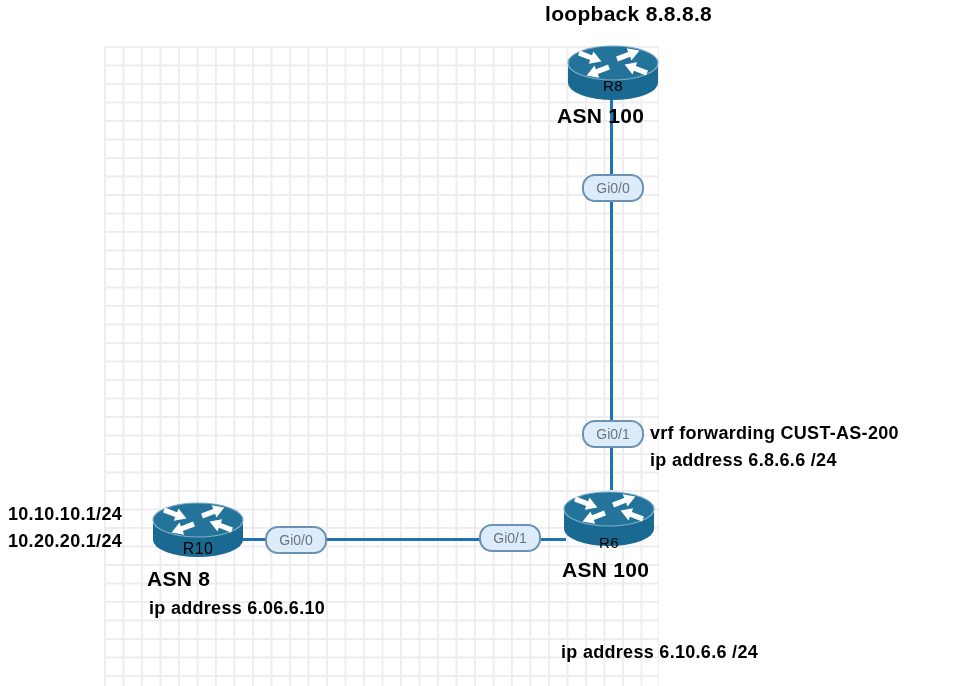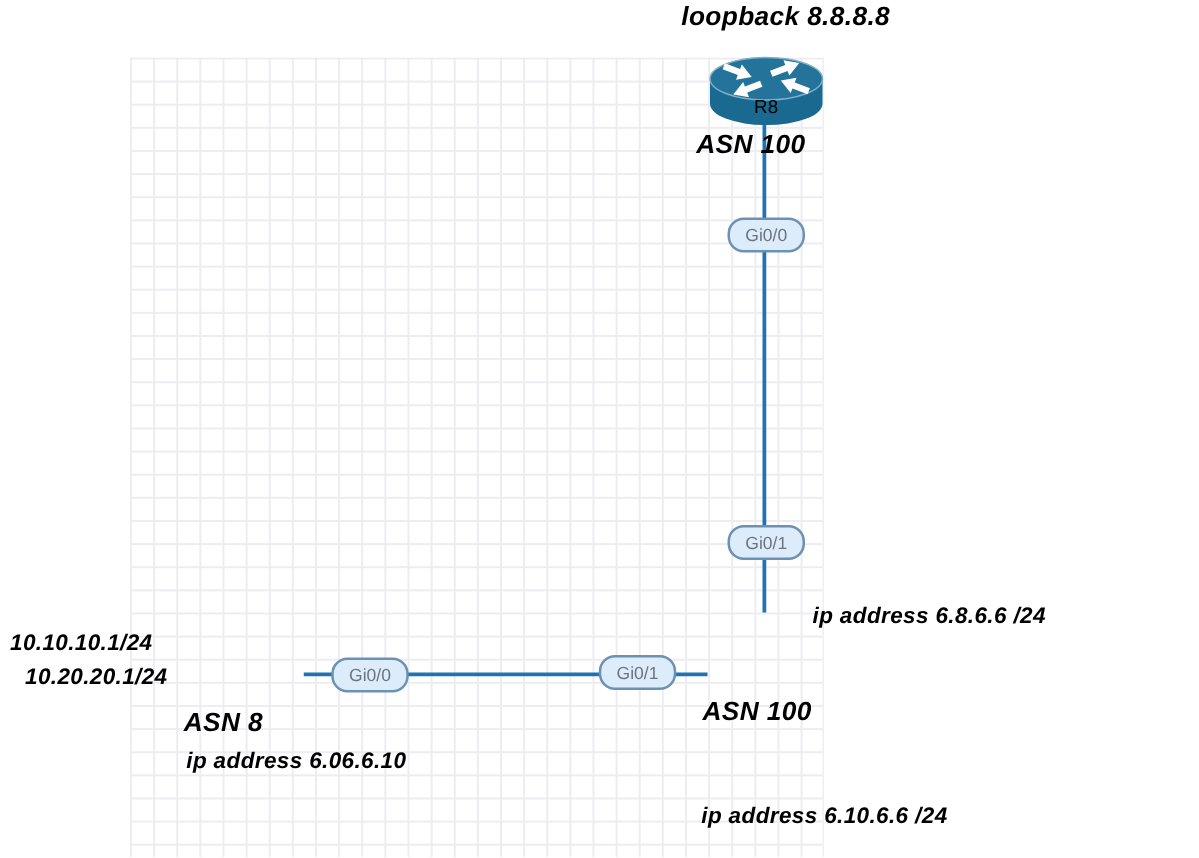--- a/index.html
+++ b/index.html
@@ -41,21 +41,21 @@
     letter-spacing:0.3px; z-index:3;
   }
   .pill {
     position:absolute; width:62px; height:28px; z-index:4;
     background:var(--pill-fill); border:2px solid var(--pill-border);
     border-radius:13px; color:var(--pill-text);
     font-size:14px; display:flex; align-items:center; justify-content:center;
   }
   .ann {
     position:absolute; color:var(--text); font-weight:bold;
-    letter-spacing:0.3px; white-space:nowrap; z-index:3;font-style:italic;
+    letter-spacing:0.3px; white-space:nowrap; z-index:3;
   }
   .ann.big { font-size:21px; }
   .ann.med { font-size:18px; }
   .router-sym .body { fill:var(--router-body); }
   .router-sym .top  { fill:var(--router-top); stroke:var(--router-rim); stroke-width:1.2; }
   .router-sym .arr  { fill:#ffffff; }
 </style>
 </head>
 <body>
 
@@ -81,30 +81,43 @@
   <div class="link v" style="left:610px; top:98px; height:392px;"></div>
   <div class="link h" style="left:243px; top:538px; width:323px;"></div>
 
   <div class="node" style="left:566px; top:44px;">
     <svg width="94" height="58" viewBox="0 0 94 58">
         <use href="#cisco-router"></use>
       </svg>
     <div class="rlabel" style="top:33px;">R8</div>
   </div>
 
+  <div class="node" style="left:562px; top:490px;">
+    <svg width="94" height="58" viewBox="0 0 94 58">
+        <use href="#cisco-router"></use>
+      </svg>
+    <div class="rlabel" style="top:44px;">R6</div>
+  </div>
 
+  <div class="node" style="left:151px; top:501px;">
+    <svg width="94" height="58" viewBox="0 0 94 58">
+        <use href="#cisco-router"></use>
+      </svg>
+    <div class="rlabel" style="top:39px; font-size:16px;">R10</div>
+  </div>
 
   <div class="pill" style="left:582px; top:174px;">Gi0/0</div>
   <div class="pill" style="left:582px; top:420px;">Gi0/1</div>
   <div class="pill" style="left:265px; top:526px;">Gi0/0</div>
   <div class="pill" style="left:479px; top:524px;">Gi0/1</div>
 
   <div class="ann big" style="left:545px; top:2px;">loopback 8.8.8.8</div>
   <div class="ann big" style="left:557px; top:104px;">ASN 100</div>
-  <div class="ann med" style="left:650px; top:450px;margin-top:32px;">ip address 6.8.6.6 /24</div>
+  <div class="ann med" style="left:650px; top:423px;">vrf forwarding CUST-AS-200</div>
+  <div class="ann med" style="left:650px; top:450px;">ip address 6.8.6.6 /24</div>
   <div class="ann big" style="left:562px; top:558px;">ASN 100</div>
   <div class="ann med" style="left:561px; top:594px;margin-top:48px;">ip address 6.10.6.6 /24</div>
   <div class="ann med" style="left:8px; top:504px;">10.10.10.1/24</div>
-  <div class="ann med" style="left:20px; top:531px;text-align:center;">10.20.20.1/24</div>
+  <div class="ann med" style="left:8px; top:531px;text-align:center;">10.20.20.1/24</div>
   <div class="ann big" style="left:147px; top:567px;">ASN 8</div>
   <div class="ann med" style="left:149px; top:598px;">ip address 6.06.6.10</div>
 
 </div>
 
 </body></html>

